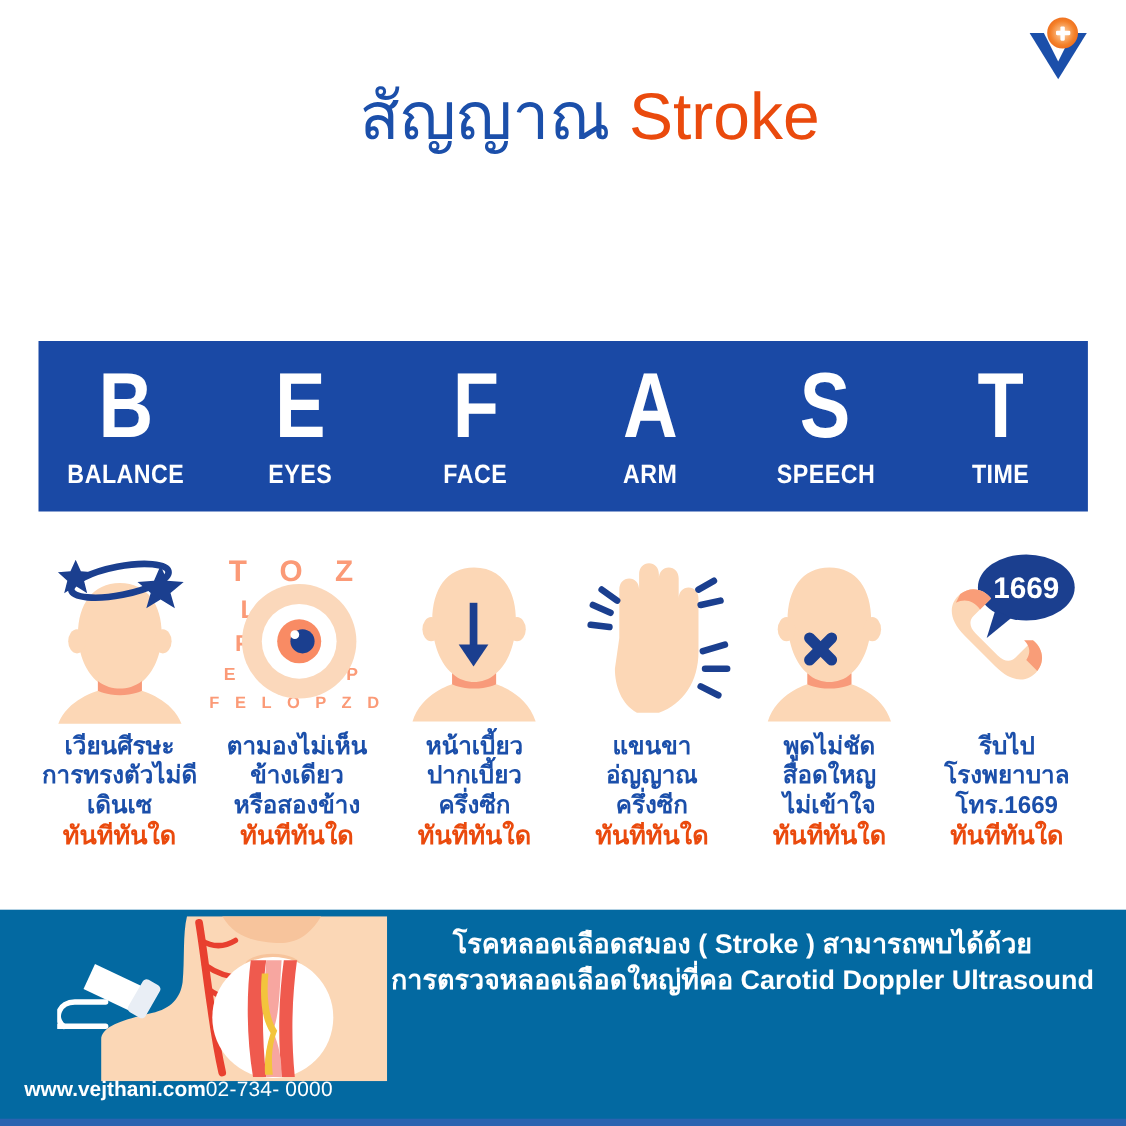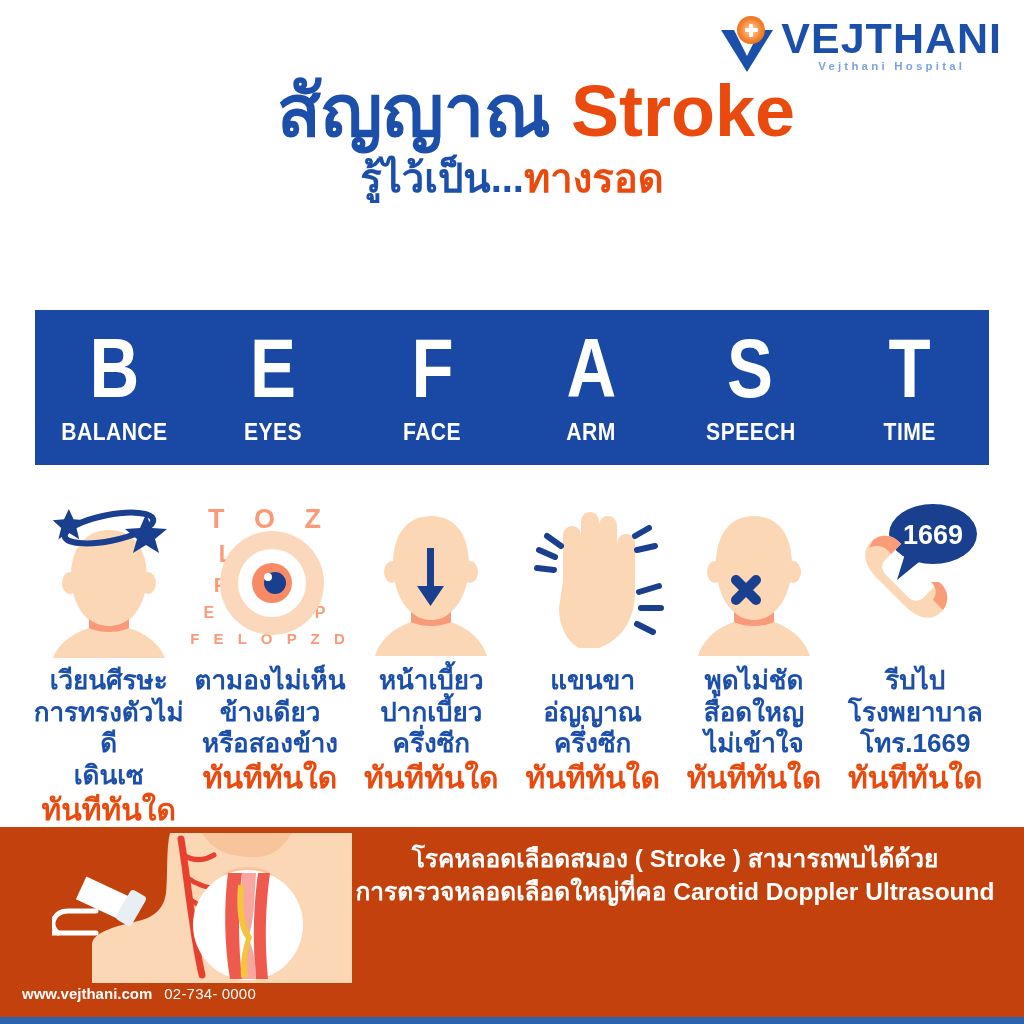--- a/index.html
+++ b/index.html
@@ -48,21 +48,21 @@
     font-size:43px; font-weight:bold; color:#1b4faa; letter-spacing:1px;
   }
   .logo-sub {
     font-size:11.5px; color:#7ba4de; letter-spacing:3.2px; text-align:center;
     margin-top:1px; font-weight:bold;
   }
 
   
   #title-block { position:absolute; top:74px; left:0; width:1024px; text-align:center; }
   .title-main {
-    font-size:72px; font-weight:bold; line-height:1.05; white-space:nowrap;padding-left:48px;
+    font-size:60px; font-weight:normal; line-height:1.05; white-space:nowrap;padding-left:48px;
   }
   .t-blue { color:#1b4faa; }
   .t-orange { color:#ea4a0d; }
   .title-sub {
     font-size:40px; font-weight:bold; line-height:1.2; margin-top:4px; white-space:nowrap;
   }
 
   
   #befast {
     position:absolute; left:35px; top:310px;
@@ -84,67 +84,60 @@
   }
 
   
   #cards {
     position:absolute; left:28px; top:488px; width:968px; height:330px;
     display:flex;
   }
   .card { flex:1; display:flex; flex-direction:column; align-items:center; }
   .card-icon { height:175px; width:100%; position:relative; }
   .card-caption { text-align:center; line-height:1.22; margin-top:2px; }
-  .cap-line { font-size:26px; font-weight:bold; color:#1b4faa; }
-  .cap-urgent { font-size:30px; font-weight:bold; color:#ea4a0d; }
+  .cap-line { font-size:22px; font-weight:bold; color:#1b4faa; }
+  .cap-urgent { font-size:23px; font-weight:bold; color:#ea4a0d; }
 
   
   #bottom {
     position:absolute; left:0; top:827px; width:1024px; height:197px;
-    background:#c2410c;
+    background:#0369a1;
   }
   #bottom-strip {
     position:absolute; left:0; bottom:0; width:1024px; height:7px;
     background:#2a63b0;
   }
   #bottom-art { position:absolute; left:52px; top:6px; width:300px; height:150px; }
   #bottom-text {
     position:absolute; left:330px; top:16px; width:690px;
     color:#ffffff; text-align:center;
   }
   .bt-line { font-size:24.5px; font-weight:bold; line-height:1.33; white-space:nowrap; }
   #footer {
     position:absolute; left:22px; bottom:22px;
-    color:#ffffff; font-size:15px; font-weight:bold;
-    display:flex; gap:12px; align-items:baseline;
+    color:#ffffff; font-size:19px; font-weight:bold;
+    display:flex; align-items:baseline;
   }
   #footer .phone { font-weight:normal; letter-spacing:0.2px; }
 </style>
 </head>
 <body>
 
 <div id="logo">
   <div class="logo-mark">
     <div class="logo-v"></div>
     <div class="logo-v-inner"></div>
     <div class="logo-cross-circle"></div>
   </div>
-  <div class="logo-text">
-    <div class="logo-word">VEJTHANI</div>
-    <div class="logo-sub">Vejthani Hospital</div>
-  </div>
 </div>
 
 <div id="title-block">
   <div class="title-main">
     <span class="t-blue">สัญญาณ</span>
     <span class="t-orange">Stroke</span>
-  </div>
-  <div class="title-sub">
-    <span class="t-blue">รู้ไว้เป็น...</span><span class="t-orange">ทางรอด</span>
   </div>
 </div>
 
 <div id="befast">
   <div class="bf-col">
     <div class="bf-letter">B</div>
     <div class="bf-word">BALANCE</div>
   </div>
   <div class="bf-col">
     <div class="bf-letter">E</div>

